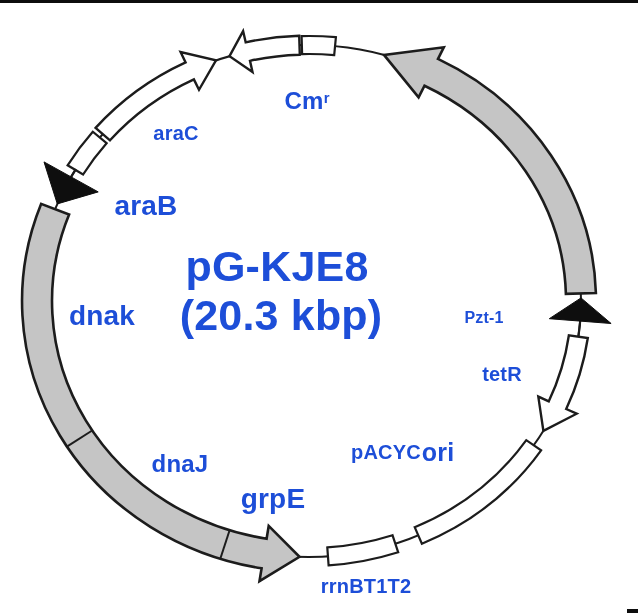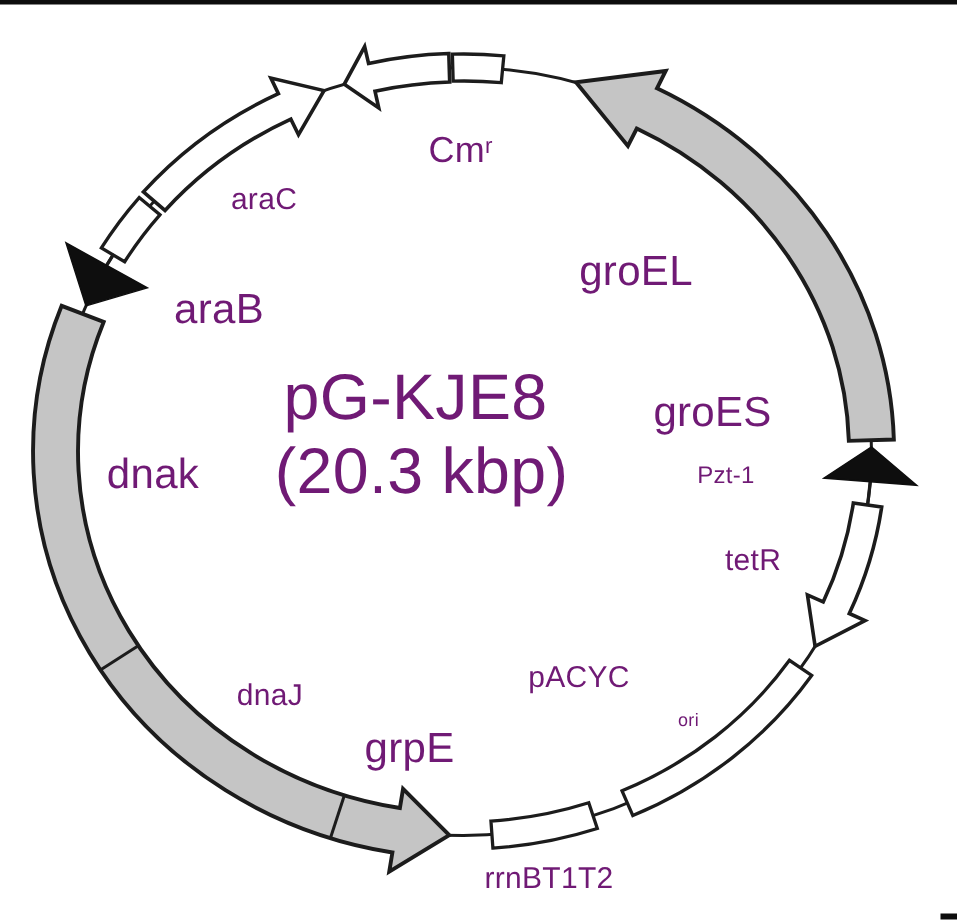--- a/index.html
+++ b/index.html
@@ -4,34 +4,34 @@
 <style>
   html,body{margin:0;padding:0;}
   body{
     width:638px;height:616px;background:#ffffff;position:relative;overflow:hidden;
     font-family:"Liberation Sans",sans-serif;
   }
   .canvas{position:absolute;inset:0;width:638px;height:616px;}
   svg{position:absolute;left:0;top:0;}
   .lbl{
     position:absolute;transform:translate(-50%,-50%);
-    color:#701a75;white-space:nowrap;line-height:1;letter-spacing:0.2px;
+    color:#1d4ed8;white-space:nowrap;line-height:1;letter-spacing:0.2px;font-weight:bold;
   }
   .lbl sup{font-size:62%;vertical-align:6px;letter-spacing:0;}
   .lbl-araC{left:176px;top:133px;font-size:20px;}
   .lbl-cmr{left:307px;top:101px;font-size:24px;}
   .lbl-groEL{left:424px;top:181px;font-size:28px;}
   .lbl-groES{left:475px;top:275px;font-size:28px;}
   .lbl-pzt1{left:484px;top:318px;font-size:16px;}
   .lbl-tetR{left:502px;top:374px;font-size:20px;}
   .lbl-pACYC{left:386px;top:452px;font-size:20px;}
-  .lbl-ori{left:459px;top:452px;font-size:12px;margin-top:28px;}
+  .lbl-ori{left:438px;top:452px;font-size:25px;}
   .lbl-rrnBT1T2{left:366px;top:586px;font-size:20px;}
   .lbl-grpE{left:273px;top:499px;font-size:28px;}
-  .lbl-dnaJ{left:180px;top:464px;font-size:20px;}
+  .lbl-dnaJ{left:180px;top:464px;font-size:24px;}
   .lbl-dnak{left:102px;top:316px;font-size:28px;}
   .lbl-araB{left:146px;top:206px;font-size:28px;}
   .title-1{left:277px;top:266px;font-size:43px;text-align:center;}
   .title-2{left:281px;top:315px;font-size:43px;}
   .border-top{position:absolute;left:0;top:0;width:638px;height:3px;background:#0d0d0d;}
   .corner-mark{position:absolute;left:627px;top:609px;width:11px;height:4px;background:#0d0d0d;}
 </style>
 </head>
 <body>
 
@@ -54,22 +54,20 @@
       <path d="M 611.1 323.5 L 581.0 297.9 L 549.3 318.7 Z" fill="#0e0e0e" stroke="#0e0e0e" stroke-width="1" stroke-linejoin="miter"></path>
       <path d="M 71.1 176.9 L 75.9 169.2" stroke="#1c1c1c" stroke-width="2.2" fill="none"></path>
       <path d="M 44.0 161.9 L 57.3 203.9 L 98.2 191.9 Z" fill="#0e0e0e" stroke="#0e0e0e" stroke-width="1" stroke-linejoin="miter"></path>
     </svg>
 
   <div class="lbl title-1">pG-KJE8</div>
   <div class="lbl title-2">(20.3 kbp)</div>
 
   <div class="lbl lbl-araC">araC</div>
   <div class="lbl lbl-cmr"><span>Cm</span><sup>r</sup></div>
-  <div class="lbl lbl-groEL">groEL</div>
-  <div class="lbl lbl-groES">groES</div>
   <div class="lbl lbl-pzt1">Pzt-1</div>
   <div class="lbl lbl-tetR">tetR</div>
   <div class="lbl lbl-pACYC">pACYC</div>
   <div class="lbl lbl-ori">ori</div>
   <div class="lbl lbl-rrnBT1T2">rrnBT1T2</div>
   <div class="lbl lbl-grpE">grpE</div>
   <div class="lbl lbl-dnaJ">dnaJ</div>
   <div class="lbl lbl-dnak">dnak</div>
   <div class="lbl lbl-araB">araB</div>
 

